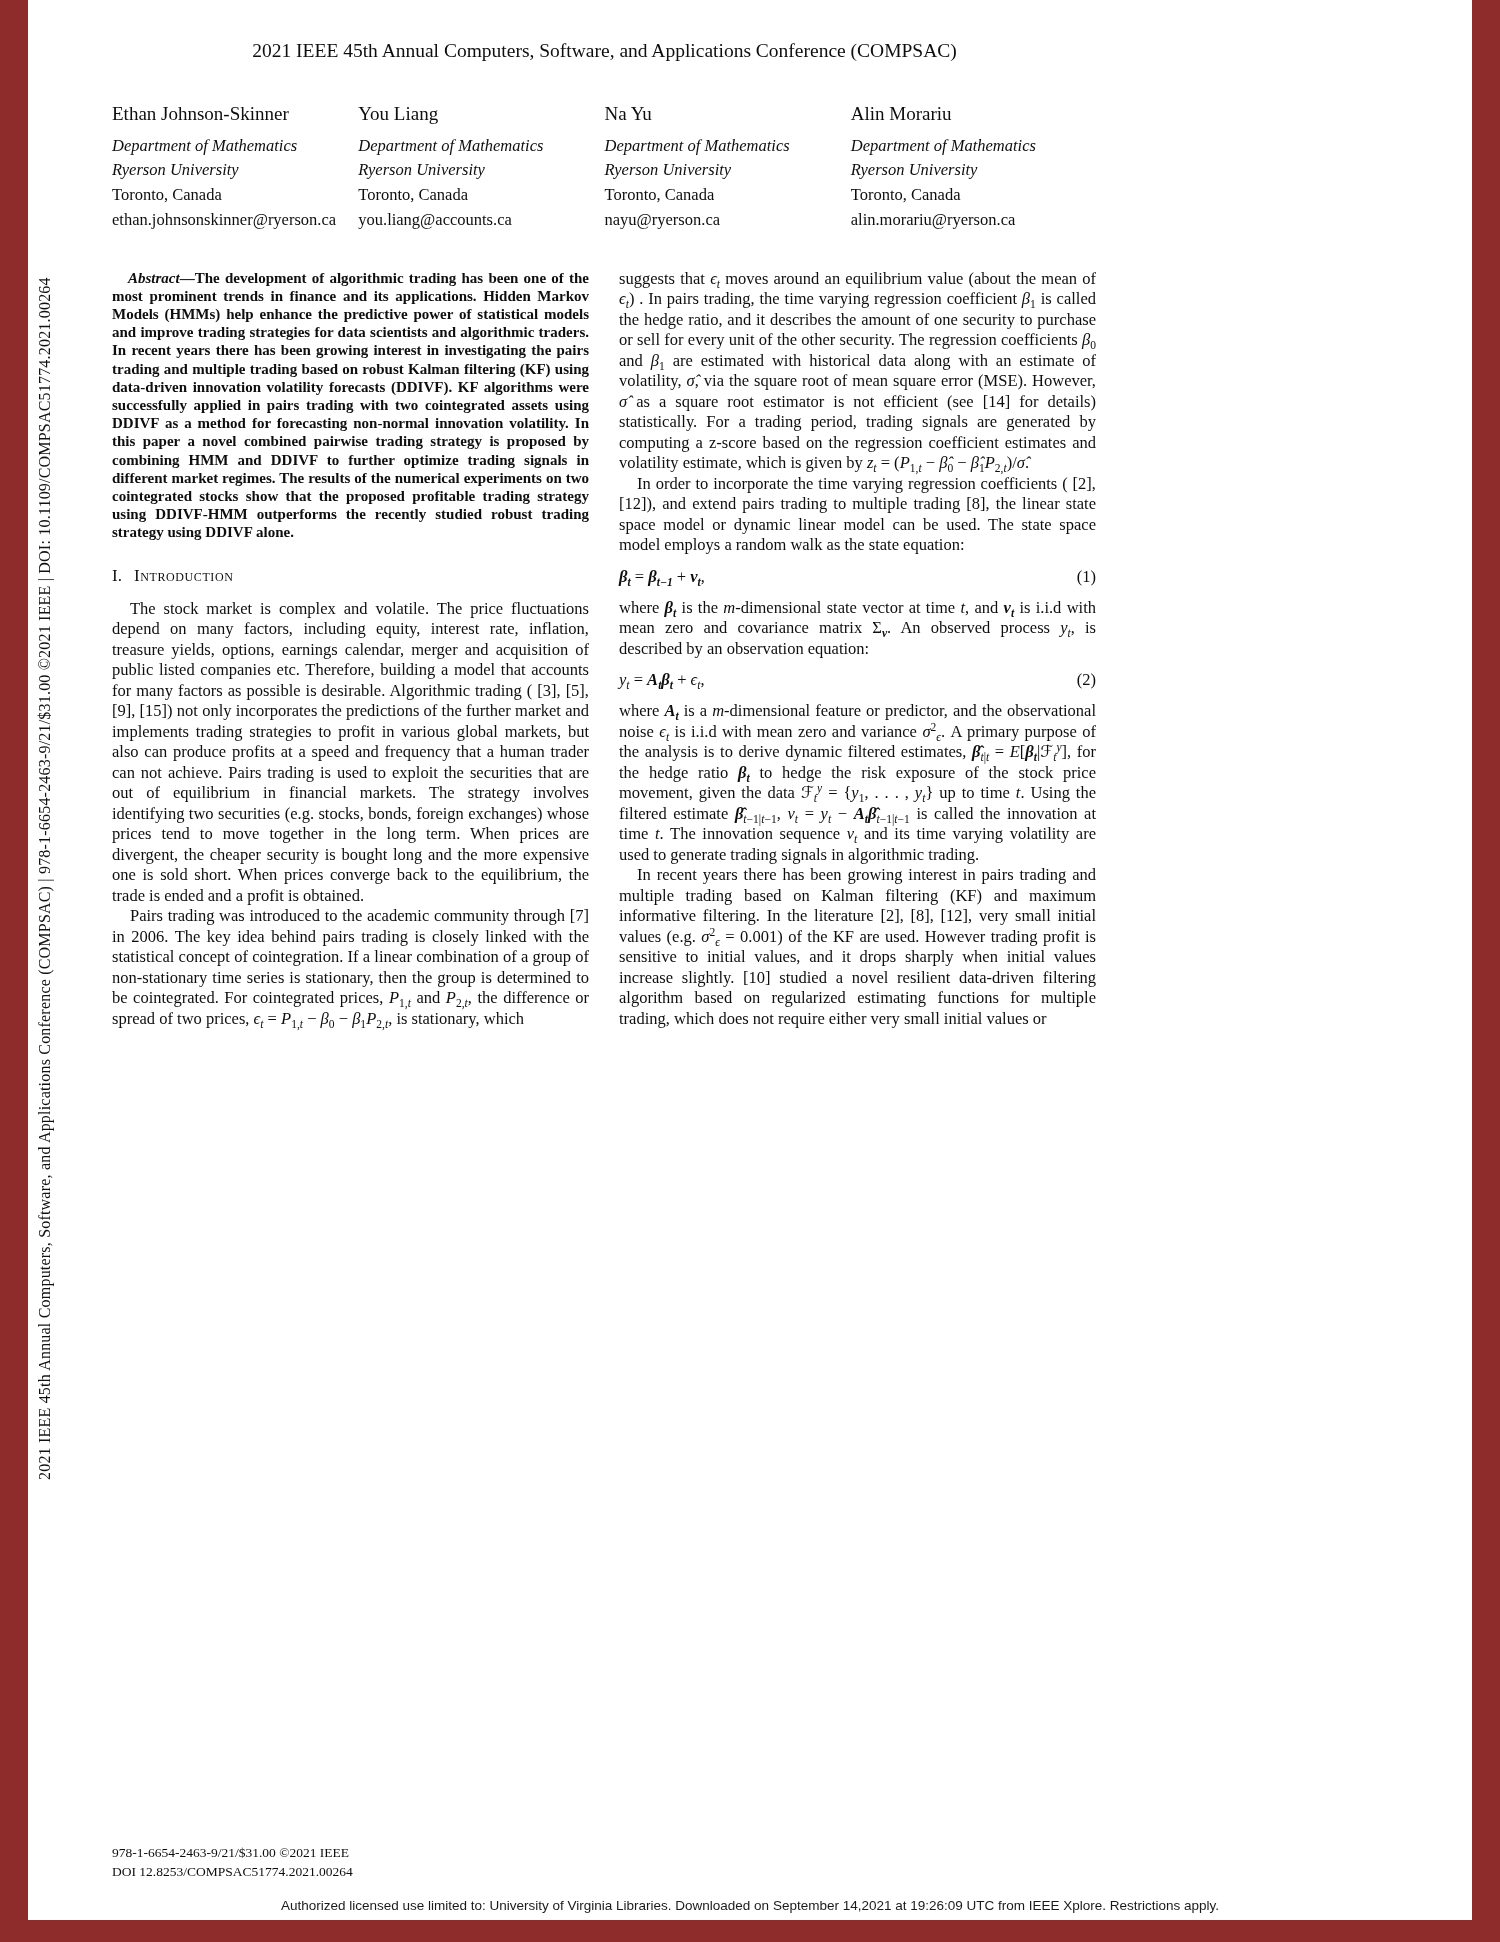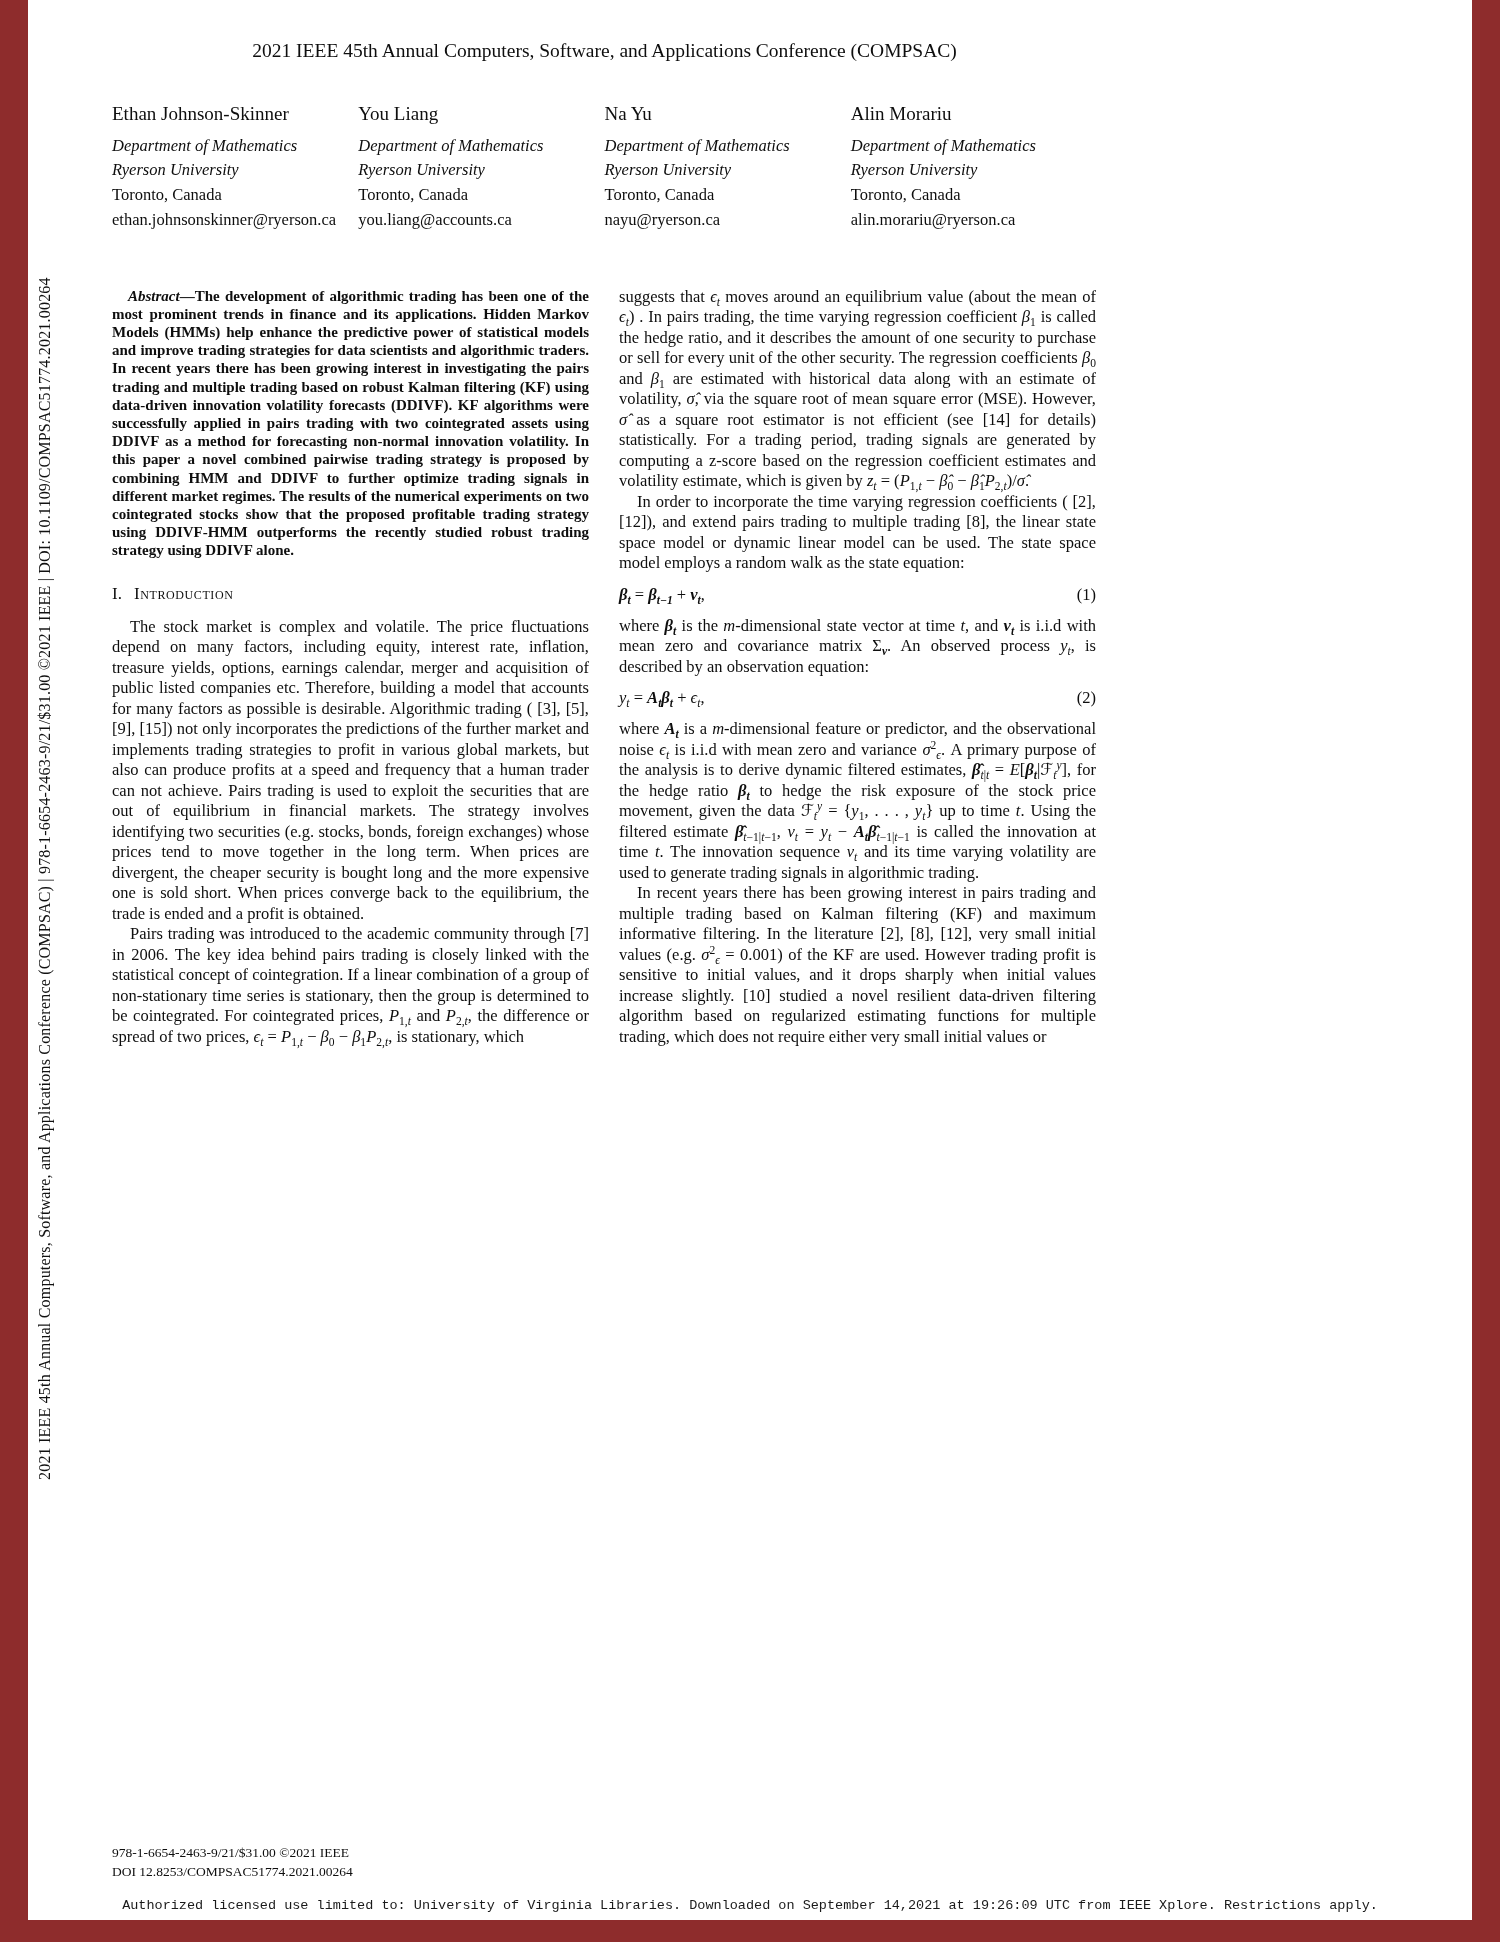--- a/index.html
+++ b/index.html
@@ -42,21 +42,21 @@
     font-weight: normal;
     line-height: 1.32;
     width: 985px;
   }
 
   .authors { display: flex; margin-top: 38px; }
   .author { flex: 1; text-align: left; font-size: 16.5px; line-height: 1.5; }
   .author .name { font-size: 19px; margin-bottom: 5px; }
   .author .affil { font-style: italic; }
 
-  .columns { display: flex; gap: 30px; margin-top: 54px; text-align: justify; }
+  .columns { display: flex; gap: 30px; margin-top: 36px; text-align: justify; }
   .col { width: 477px; }
 
   .abstract { font-size: 15px; line-height: 18.2px; font-weight: bold; margin: 0; text-indent: 16px; }
   .index-terms { margin-top: 3px; }
   .lead { font-style: italic; }
 
   .section-heading {
     font-size: 17px;
     font-weight: normal;
     margin: 24px 0 13px 0;
@@ -76,21 +76,21 @@
 
   .footer-meta { position: absolute; left: 112px; bottom: 60px; font-size: 13.5px; line-height: 1.4; }
   .footer-page { position: absolute; left: 112px; width: 985px; bottom: 79px; text-align: center; font-size: 14px; }
   .license-notice {
     position: absolute;
     left: 0;
     width: 100%;
     bottom: 29px;
     text-align: center;
     font-size: 13.5px;
-    font-family: Liberation Mono, monospace;
+    font-family: Liberation Sans, sans-serif;
     color: #1a1a1a;
   }
 </style>
 </head>
 <body>
 
 <div class="page">
 
   <div class="edge-bar edge-left"></div>
   <div class="edge-bar edge-right"></div>

